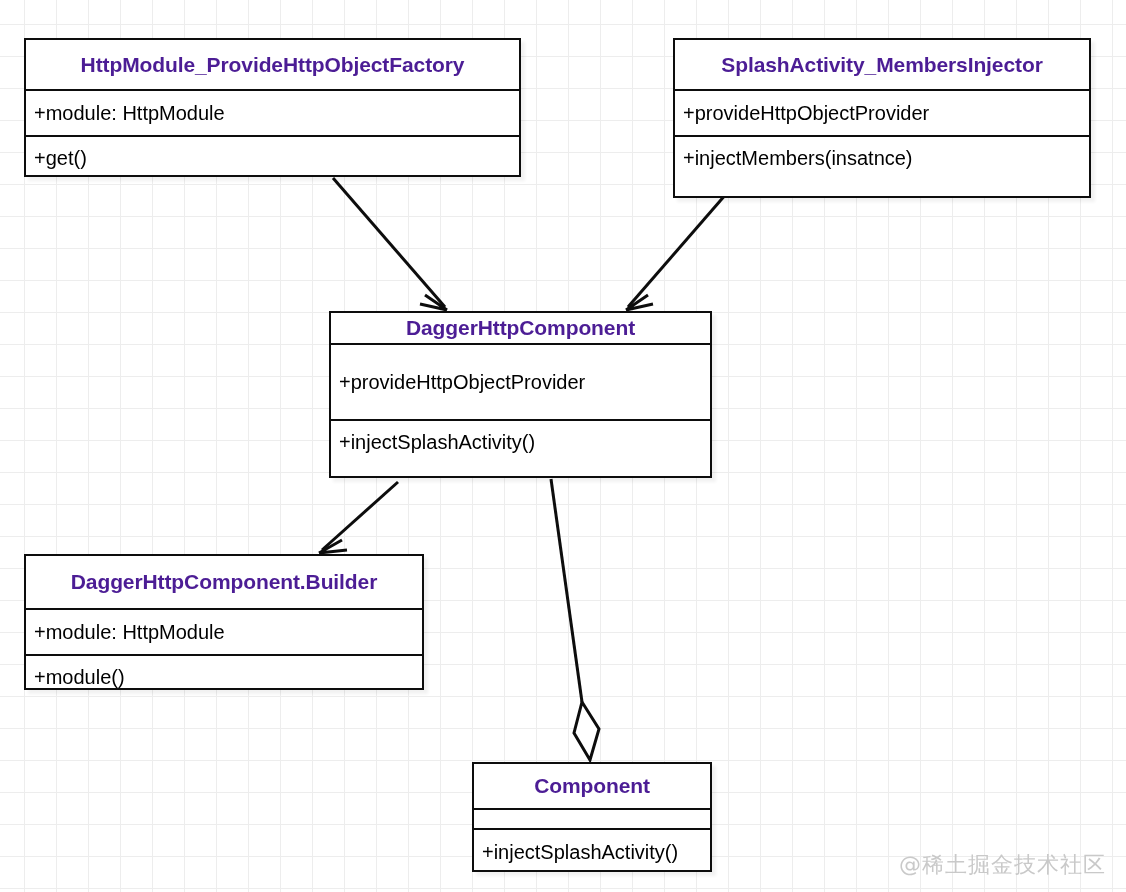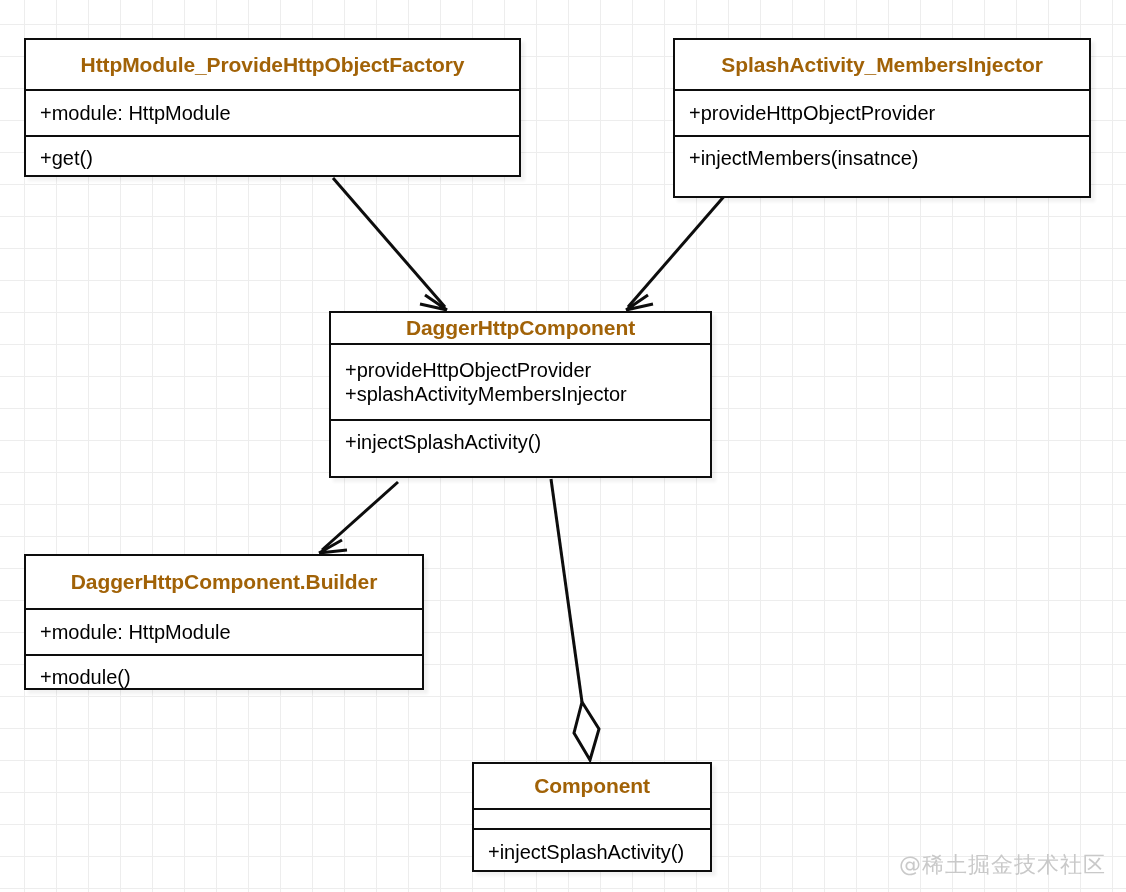--- a/index.html
+++ b/index.html
@@ -44,27 +44,27 @@
     justify-content: center;
     overflow: hidden;
   }
   .compartment + .compartment {
     border-top: 2px solid #0d0d0d;
   }
   .cls-name {
     text-align: center;
     font-weight: bold;
     font-size: 21px;
-    color: #a16207;
+    color: #4c1d95;
     letter-spacing: -0.1px;
     line-height: 1.1;
     white-space: nowrap;
   }
   .cls-attrs, .cls-ops {
-    padding-left: 14px;
+    padding-left: 8px;
     font-size: 20px;
     color: #000000;
     line-height: 1.22;
   }
   .member {
     white-space: nowrap;
   }
   .watermark {
     position: absolute;
     right: 20px;
@@ -128,21 +128,20 @@
       <div class="member">+injectMembers(insatnce)</div>
     </div>
   </div>
 
   <div class="uml-class" style="left:329px; top:311px; width:383px; height:167px;">
     <div class="compartment cls-name" style="height:30px;">
       <div>DaggerHttpComponent</div>
     </div>
     <div class="compartment cls-attrs" style="height:76px;">
       <div class="member">+provideHttpObjectProvider</div>
-      <div class="member">+splashActivityMembersInjector</div>
     </div>
     <div class="compartment cls-ops" style="height:44px;">
       <div class="member">+injectSplashActivity()</div>
     </div>
   </div>
 
   <div class="uml-class" style="left:24px; top:554px; width:400px; height:136px;">
     <div class="compartment cls-name" style="height:52px;">
       <div>DaggerHttpComponent.Builder</div>
     </div>

